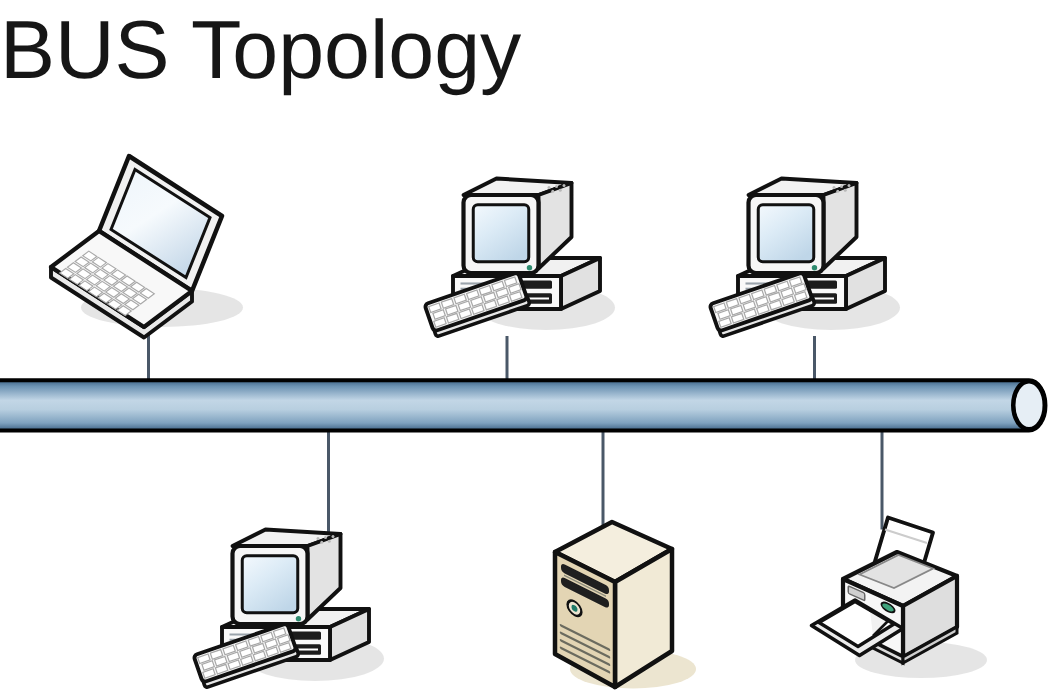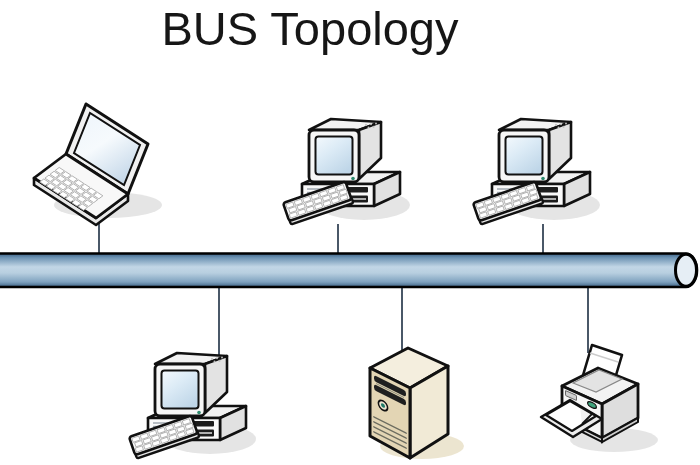--- a/index.html
+++ b/index.html
@@ -7,22 +7,22 @@
     position:relative;
     width:700px;height:465px;
     background:#ffffff;
     overflow:hidden;
     font-family:"Liberation Sans", sans-serif;
   }
   .title{
     position:absolute;
     left:0;top:3px;width:620px;
     margin:0;
-    text-align:center;
-    font-size:47px;
+    text-align:left;
+    font-size:55px;
     font-weight:400;
     letter-spacing:0;
     color:#161616;
     line-height:1.1;
   }
   .diagram-svg{position:absolute;left:0;top:0;}
 </style>
 </head>
 <body>
 

